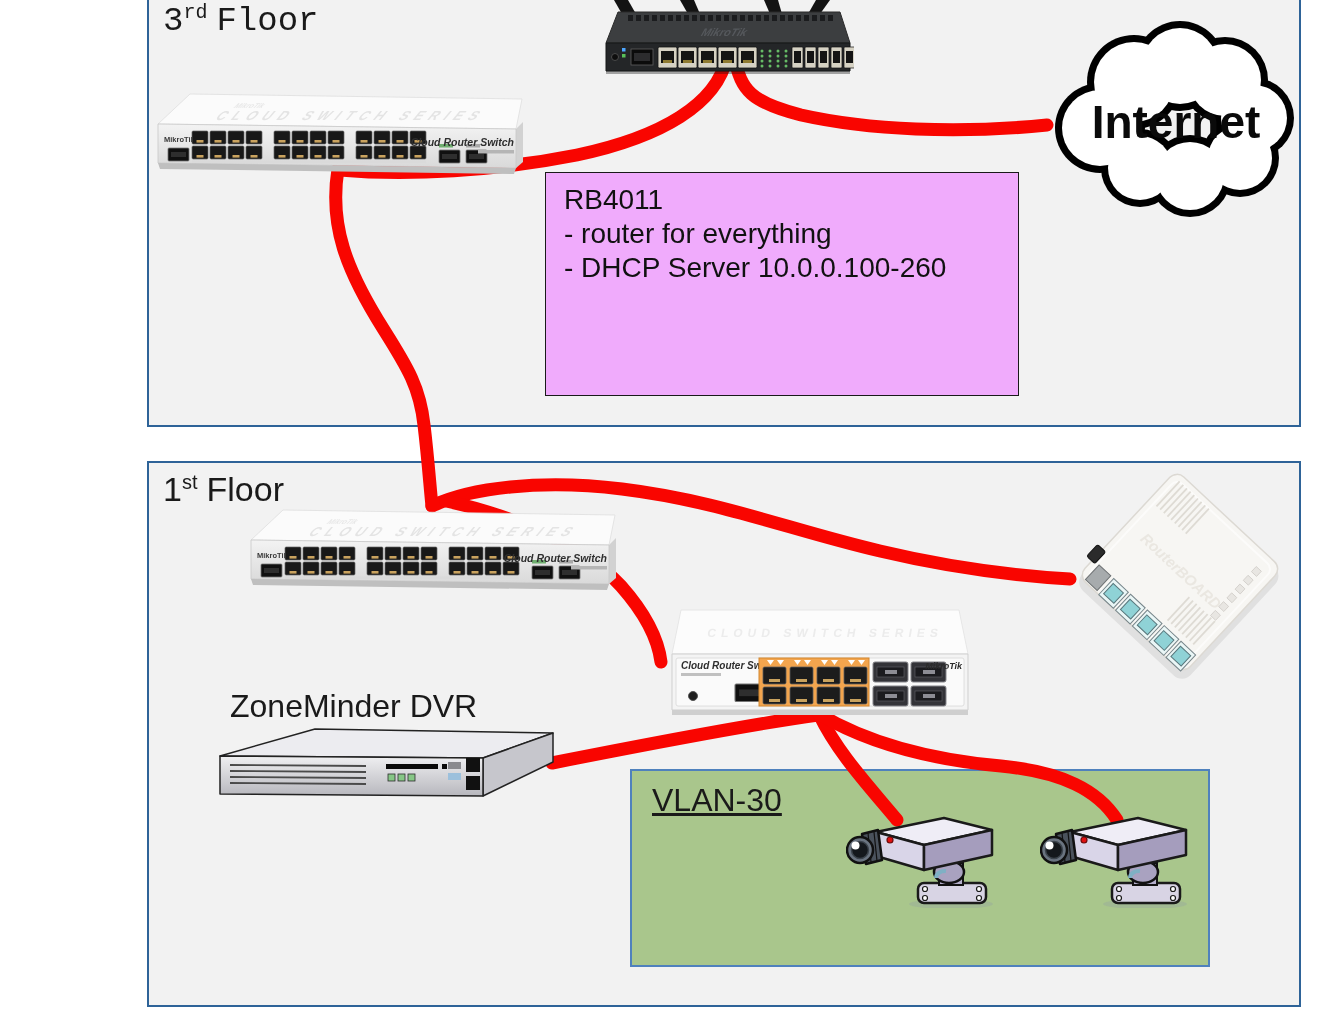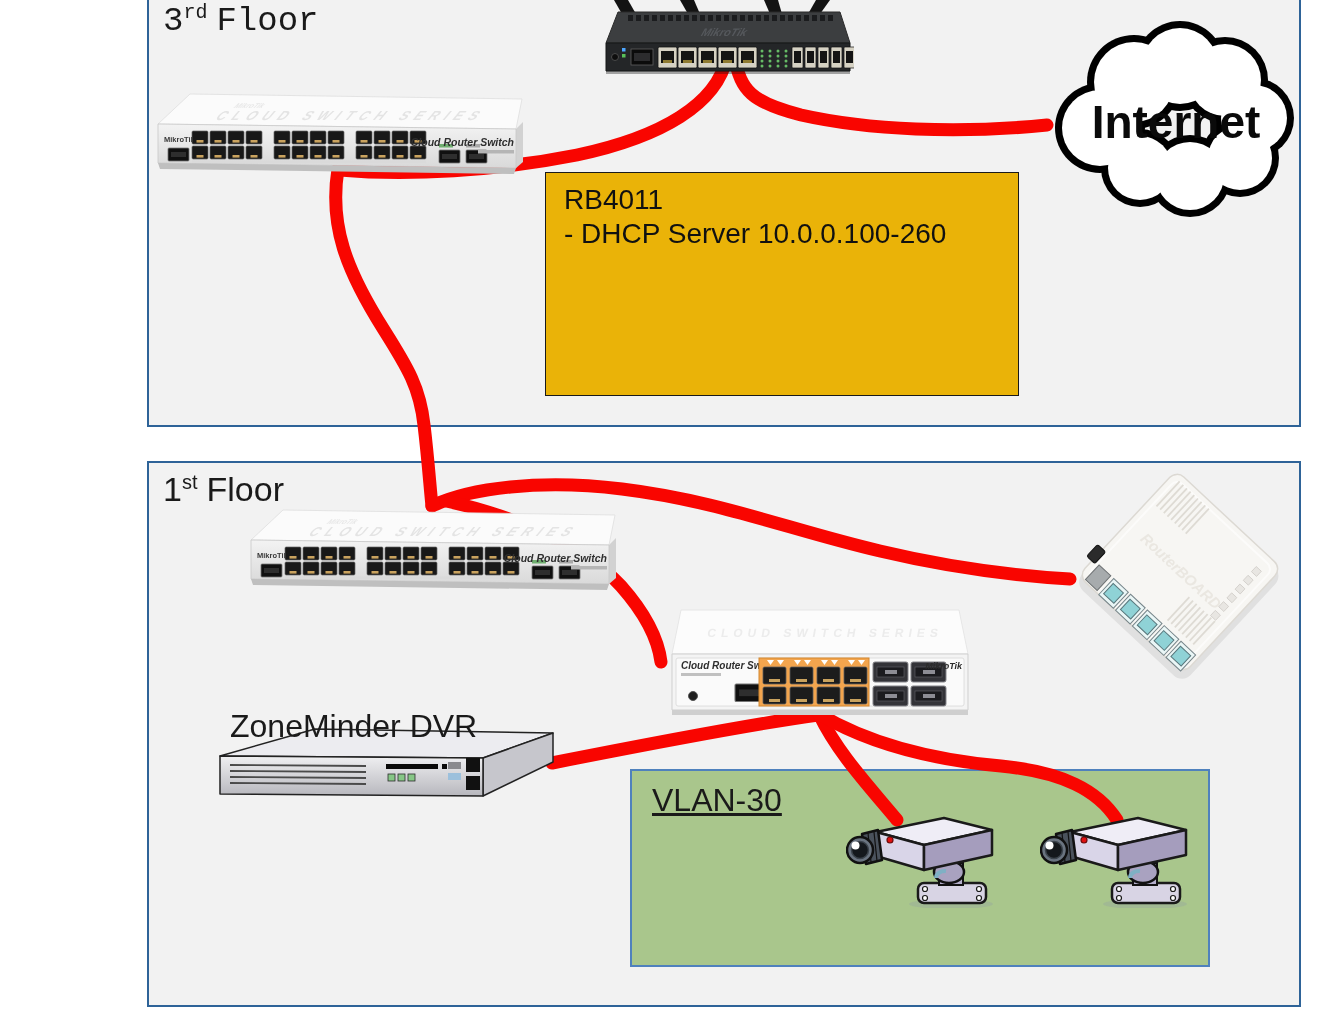--- a/index.html
+++ b/index.html
@@ -4,30 +4,30 @@
 <style>
   html,body{margin:0;padding:0;background:#ffffff;}
   #stage{position:relative;width:1320px;height:1020px;overflow:hidden;
          font-family:"Liberation Sans",sans-serif;background:#ffffff;}
   .floor-box{position:absolute;background:#f2f2f2;border:2.5px solid #2e6398;z-index:1;}
   #floor3-box{left:147px;top:-34px;width:1150px;height:457px;}
   #floor1-box{left:147px;top:461px;width:1150px;height:542px;}
   #vlan-box{position:absolute;left:630px;top:769px;width:576px;height:194px;
             background:#a9c68c;border:2px solid #4f81bd;z-index:2;}
   #note-box{position:absolute;left:545px;top:172px;width:474px;height:224px;
-            background:#eab308;border:1.5px solid #1a1a1a;z-index:3;
+            background:#f0abfc;border:1.5px solid #1a1a1a;z-index:3;
             padding:10px 18px;box-sizing:border-box;color:#111;}
   #note-box .line{font-size:28px;line-height:34px;white-space:nowrap;}
   .floor-label{position:absolute;color:#1a1a1a;font-size:34px;z-index:6;}
   .floor-label sup{font-size:20px;vertical-align:super;line-height:0;}
   .floor-label .word{margin-left:9px;}
   #floor3-label{left:163px;top:2px;font-family:Liberation Mono, monospace;}
   #floor1-label{left:163px;top:470px;}
   .plain-label{position:absolute;color:#1a1a1a;font-size:32px;z-index:6;white-space:nowrap;}
-  #dvr-label{left:230px;top:708px;}
+  #dvr-label{left:230px;top:688px;}
   #vlan-label{left:652px;top:782px;text-decoration:underline;}
   #cables{position:absolute;left:0;top:0;z-index:4;pointer-events:none;}
   .dev{position:absolute;z-index:5;}
 </style>
 </head>
 <body>
 
 <div id="stage">
 
   <svg width="0" height="0" style="position:absolute" aria-hidden="true">
@@ -123,20 +123,21 @@
         <circle cx="9.5" cy="37.5" r="4" fill="#ffffff"></circle>
       </g>
     </defs>
   </svg>
 
   <div id="floor3-box" class="floor-box"></div>
   <div id="floor1-box" class="floor-box"></div>
   <div id="vlan-box"></div>
   <div id="note-box">
     <div class="line">RB4011</div>
+    <div class="line">- router for everything</div>
     <div class="line">- DHCP Server 10.0.0.100-260</div>
   </div>
 
   <svg id="cables" width="1320" height="1020">
     <g fill="none" stroke-width="13" stroke-linecap="round" stroke="#f90500">
       <path d="M 727 57 C 717 104 662 137 577 155 C 497 171 407 176 340 170"></path>
       <path d="M 735 57 C 739 90 753 103 801 115 C 868 130 958 134 1047 125"></path>
       <path d="M 338 169 C 329 225 346 270 384 330 C 408 368 420 388 424 425 C 428 458 430 487 432 506"></path>
       <path d="M 432 506 C 470 488 540 479 622 489 C 720 501 790 530 880 551 C 960 570 1020 576 1070 579"></path>
       <path d="M 446 501 C 516 516 586 548 621 586 C 644 612 658 638 661 662"></path>

